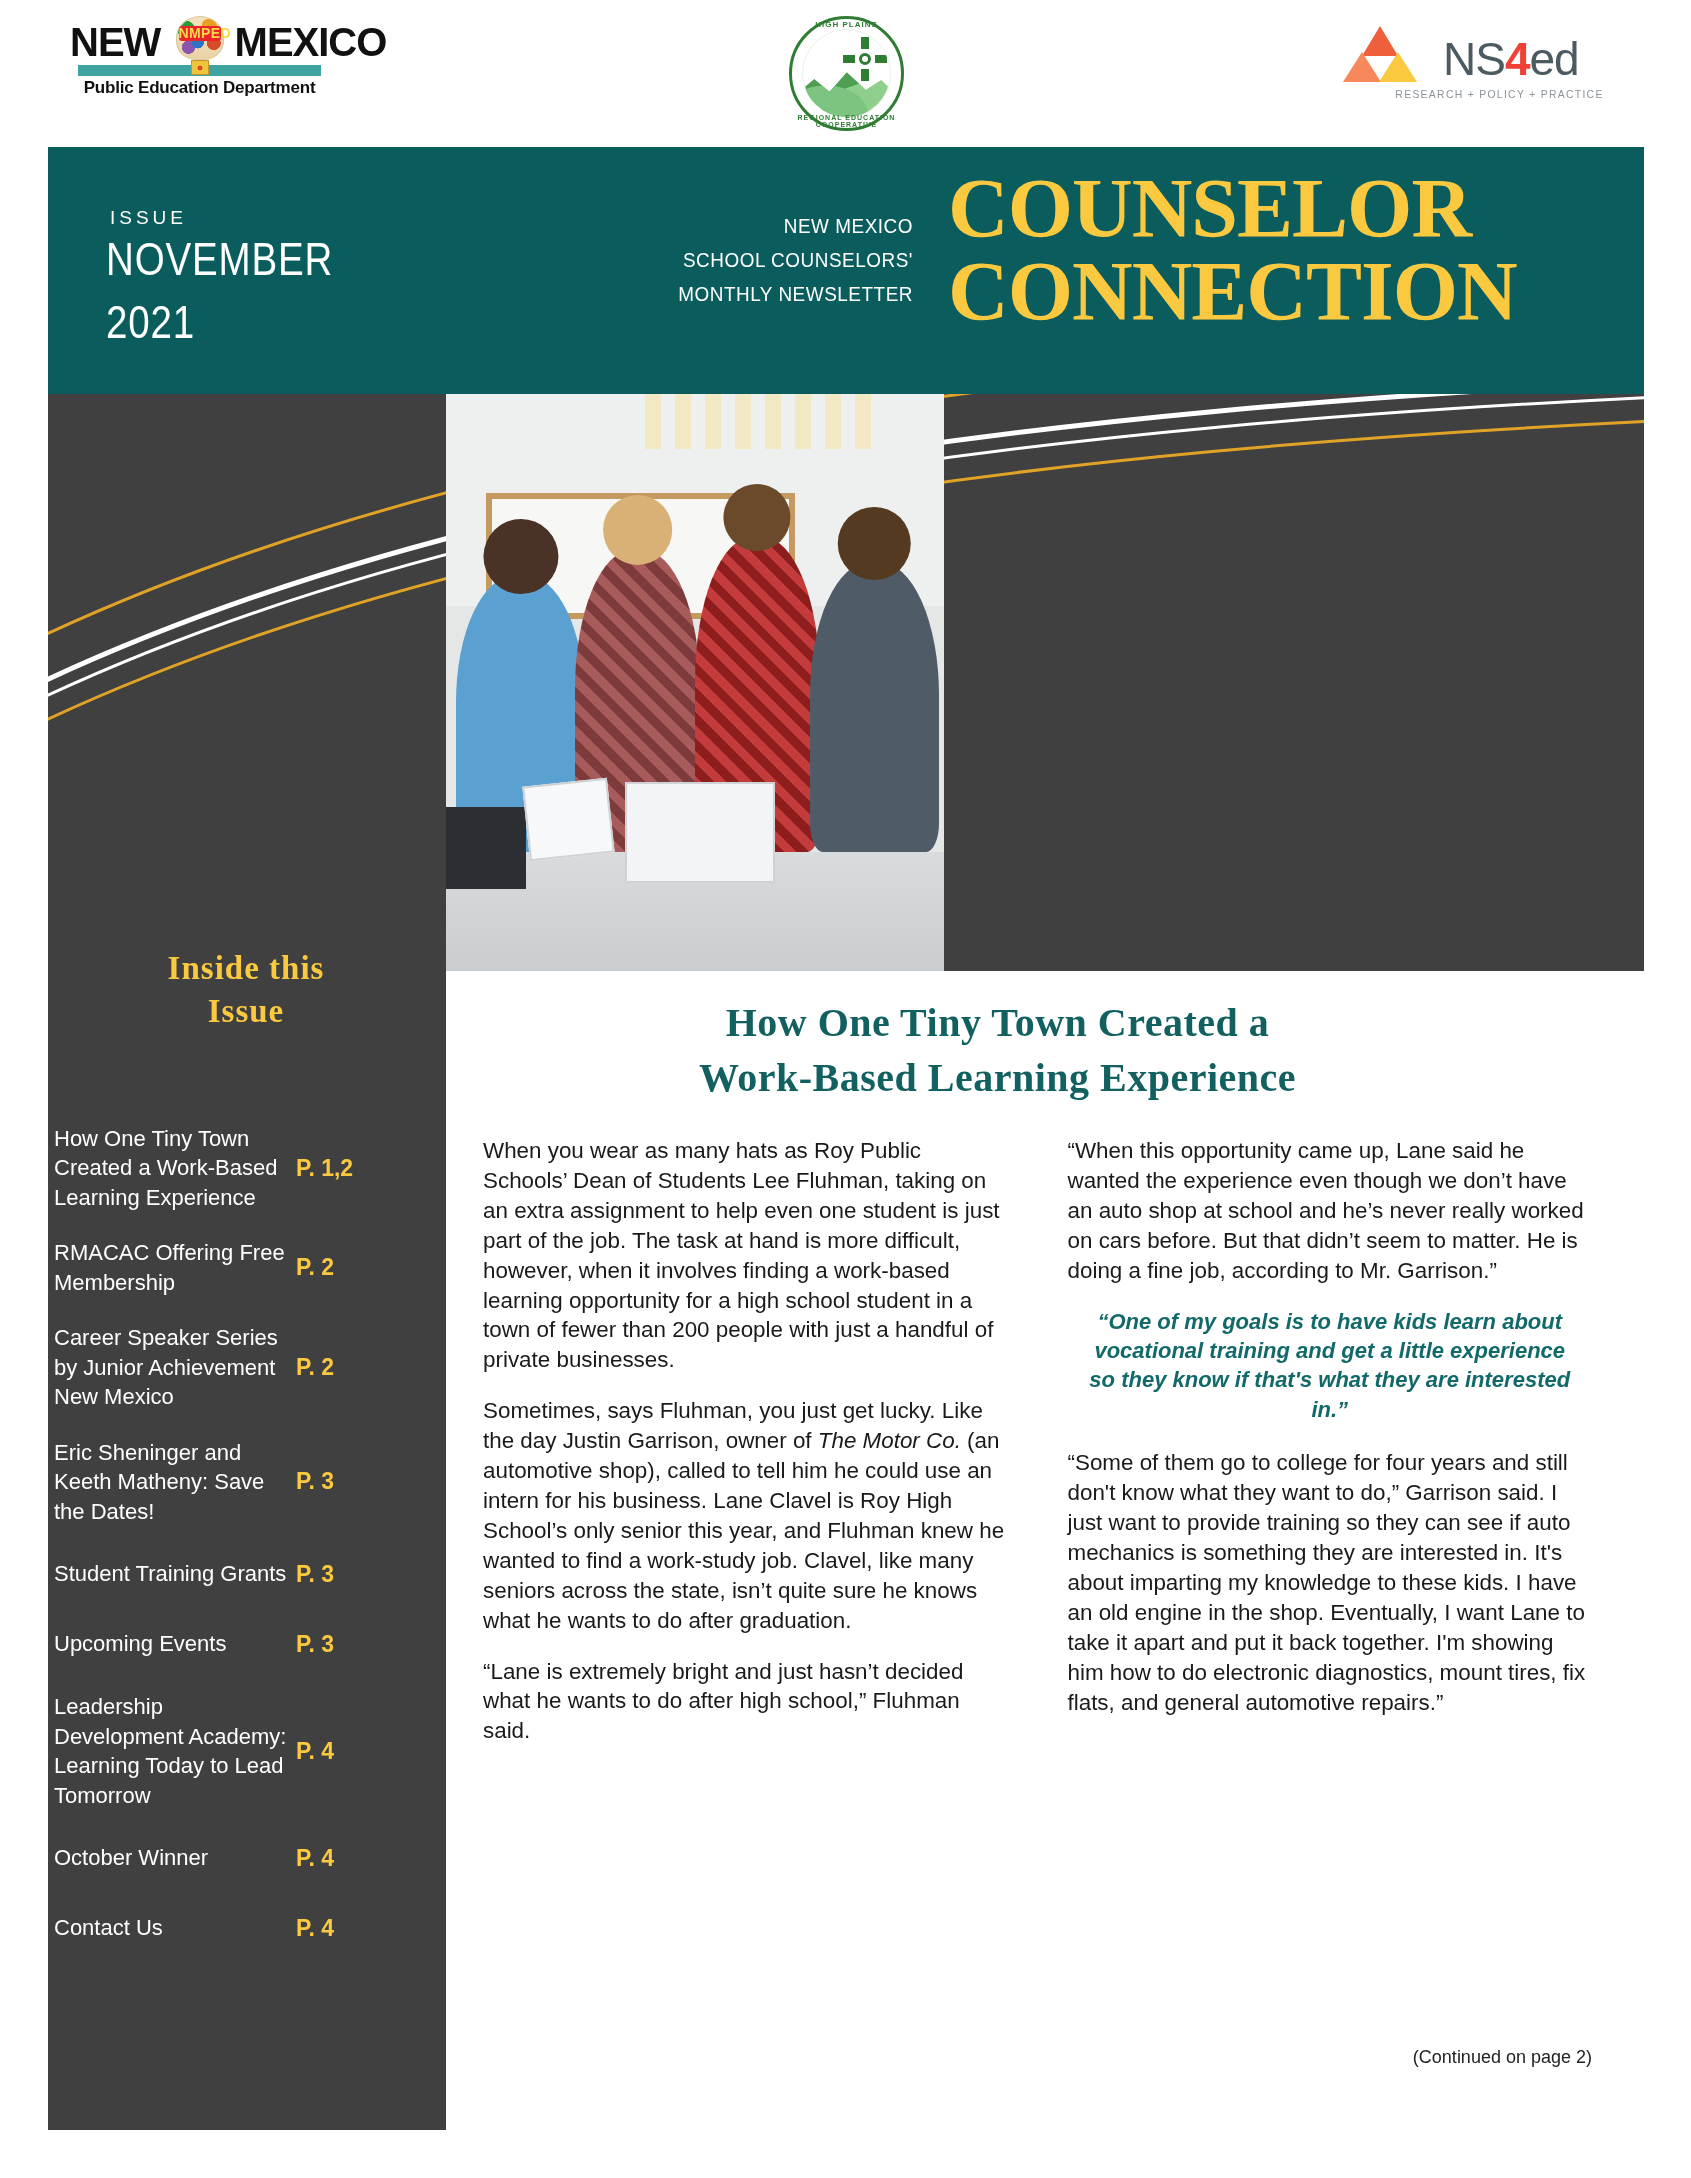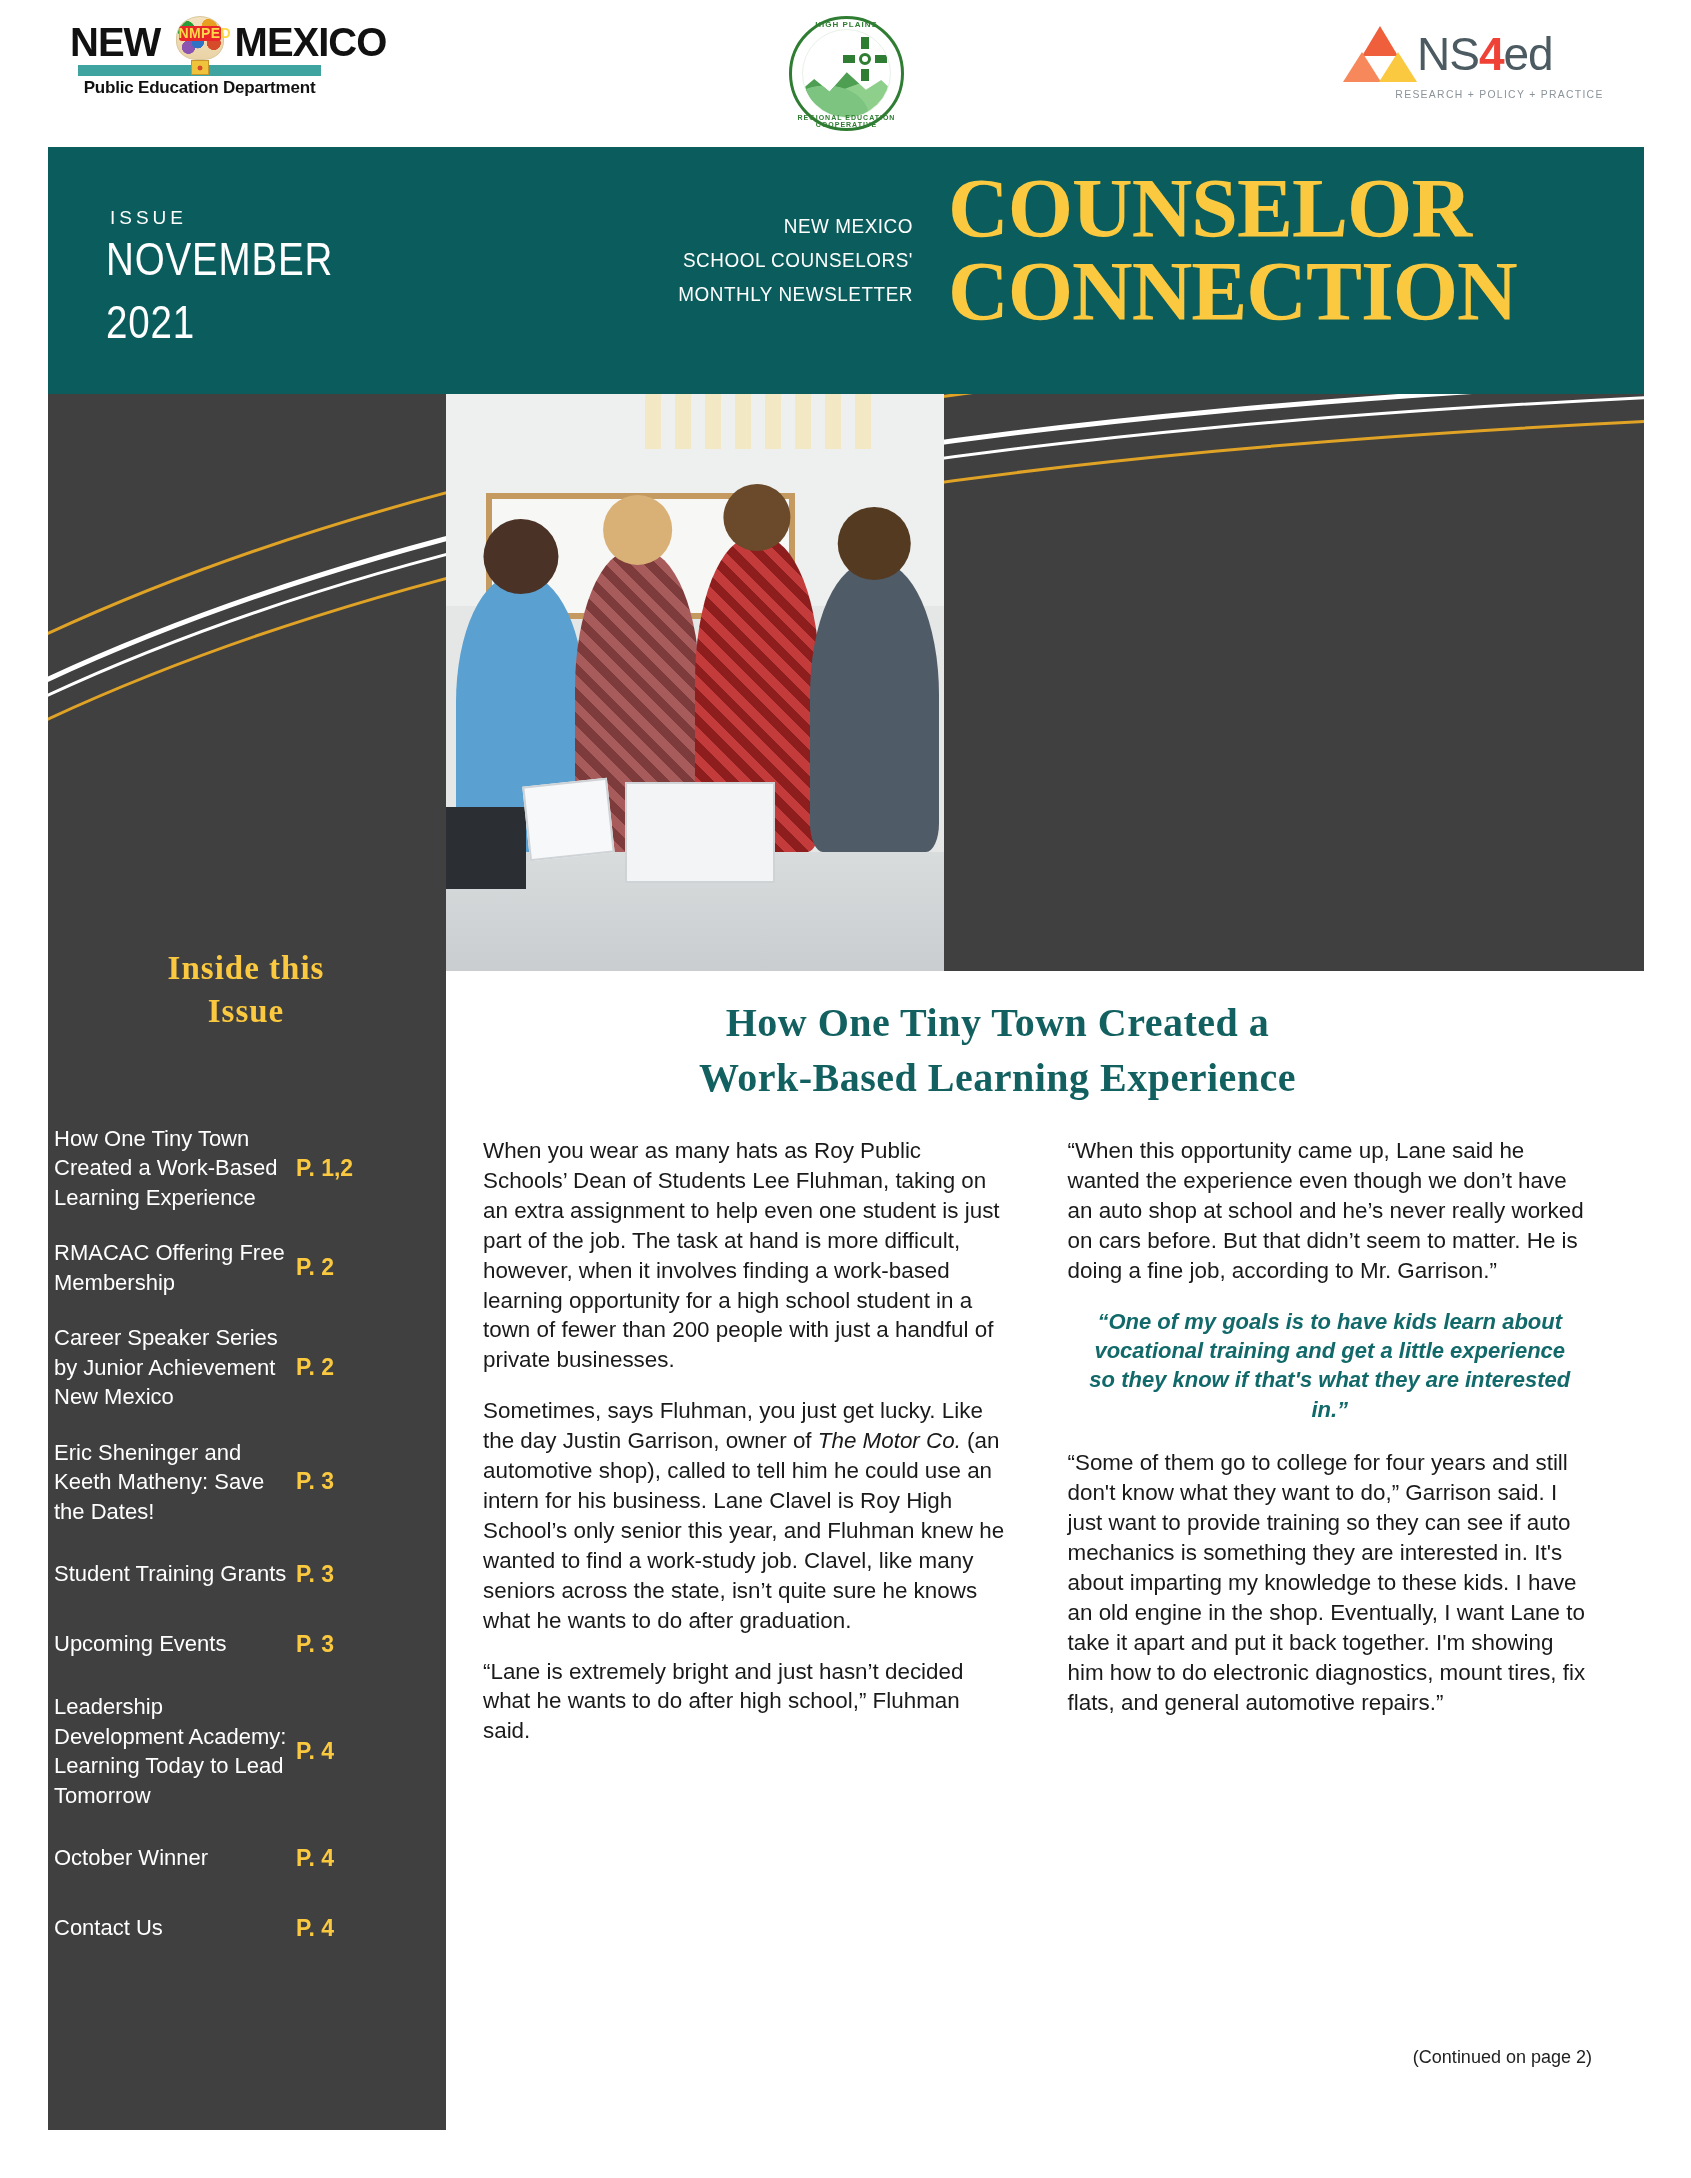--- a/index.html
+++ b/index.html
@@ -85,21 +85,21 @@
   .hprec-zia .r3 { left:-2px; top:16px; width:12px; height:8px; }
   .hprec-zia .r4 { left:30px; top:16px; width:12px; height:8px; }
   .hprec-top-text, .hprec-bot-text {
     position:absolute; width:100%; text-align:center;
     font-size:8px; font-weight:bold; color:#2f7d32; letter-spacing:1px;
   }
   .hprec-top-text { top:4px; }
   .hprec-bot-text { bottom:3px; font-size:7px; }
 
   .logo-ns4ed { position:absolute; right:60px; top:26px; width:289px; }
-  .ns4ed-row { display:flex; align-items:center; gap:0; }
+  .ns4ed-row { display:flex; align-items:flex-end; gap:26px; }
   .ns4ed-tri { position:relative; width:74px; height:56px; }
   .ns4ed-tri .t {
     position:absolute; width:0; height:0; border-style:solid;
   }
   .ns4ed-tri .top   { left:19px; top:0px;  border-width:0 18px 30px 18px; border-color:transparent transparent #ef5f3c transparent; }
   .ns4ed-tri .bl    { left:0px;  top:26px; border-width:0 19px 30px 19px; border-color:transparent transparent #f6885b transparent; }
   .ns4ed-tri .br    { left:36px; top:26px; border-width:0 19px 30px 19px; border-color:transparent transparent #fbc93f transparent; }
   .ns4ed-word {
     font-size:46px; color:#4c5a61; letter-spacing:-1px; line-height:1;
     font-family:"Liberation Sans", sans-serif; white-space:nowrap;

